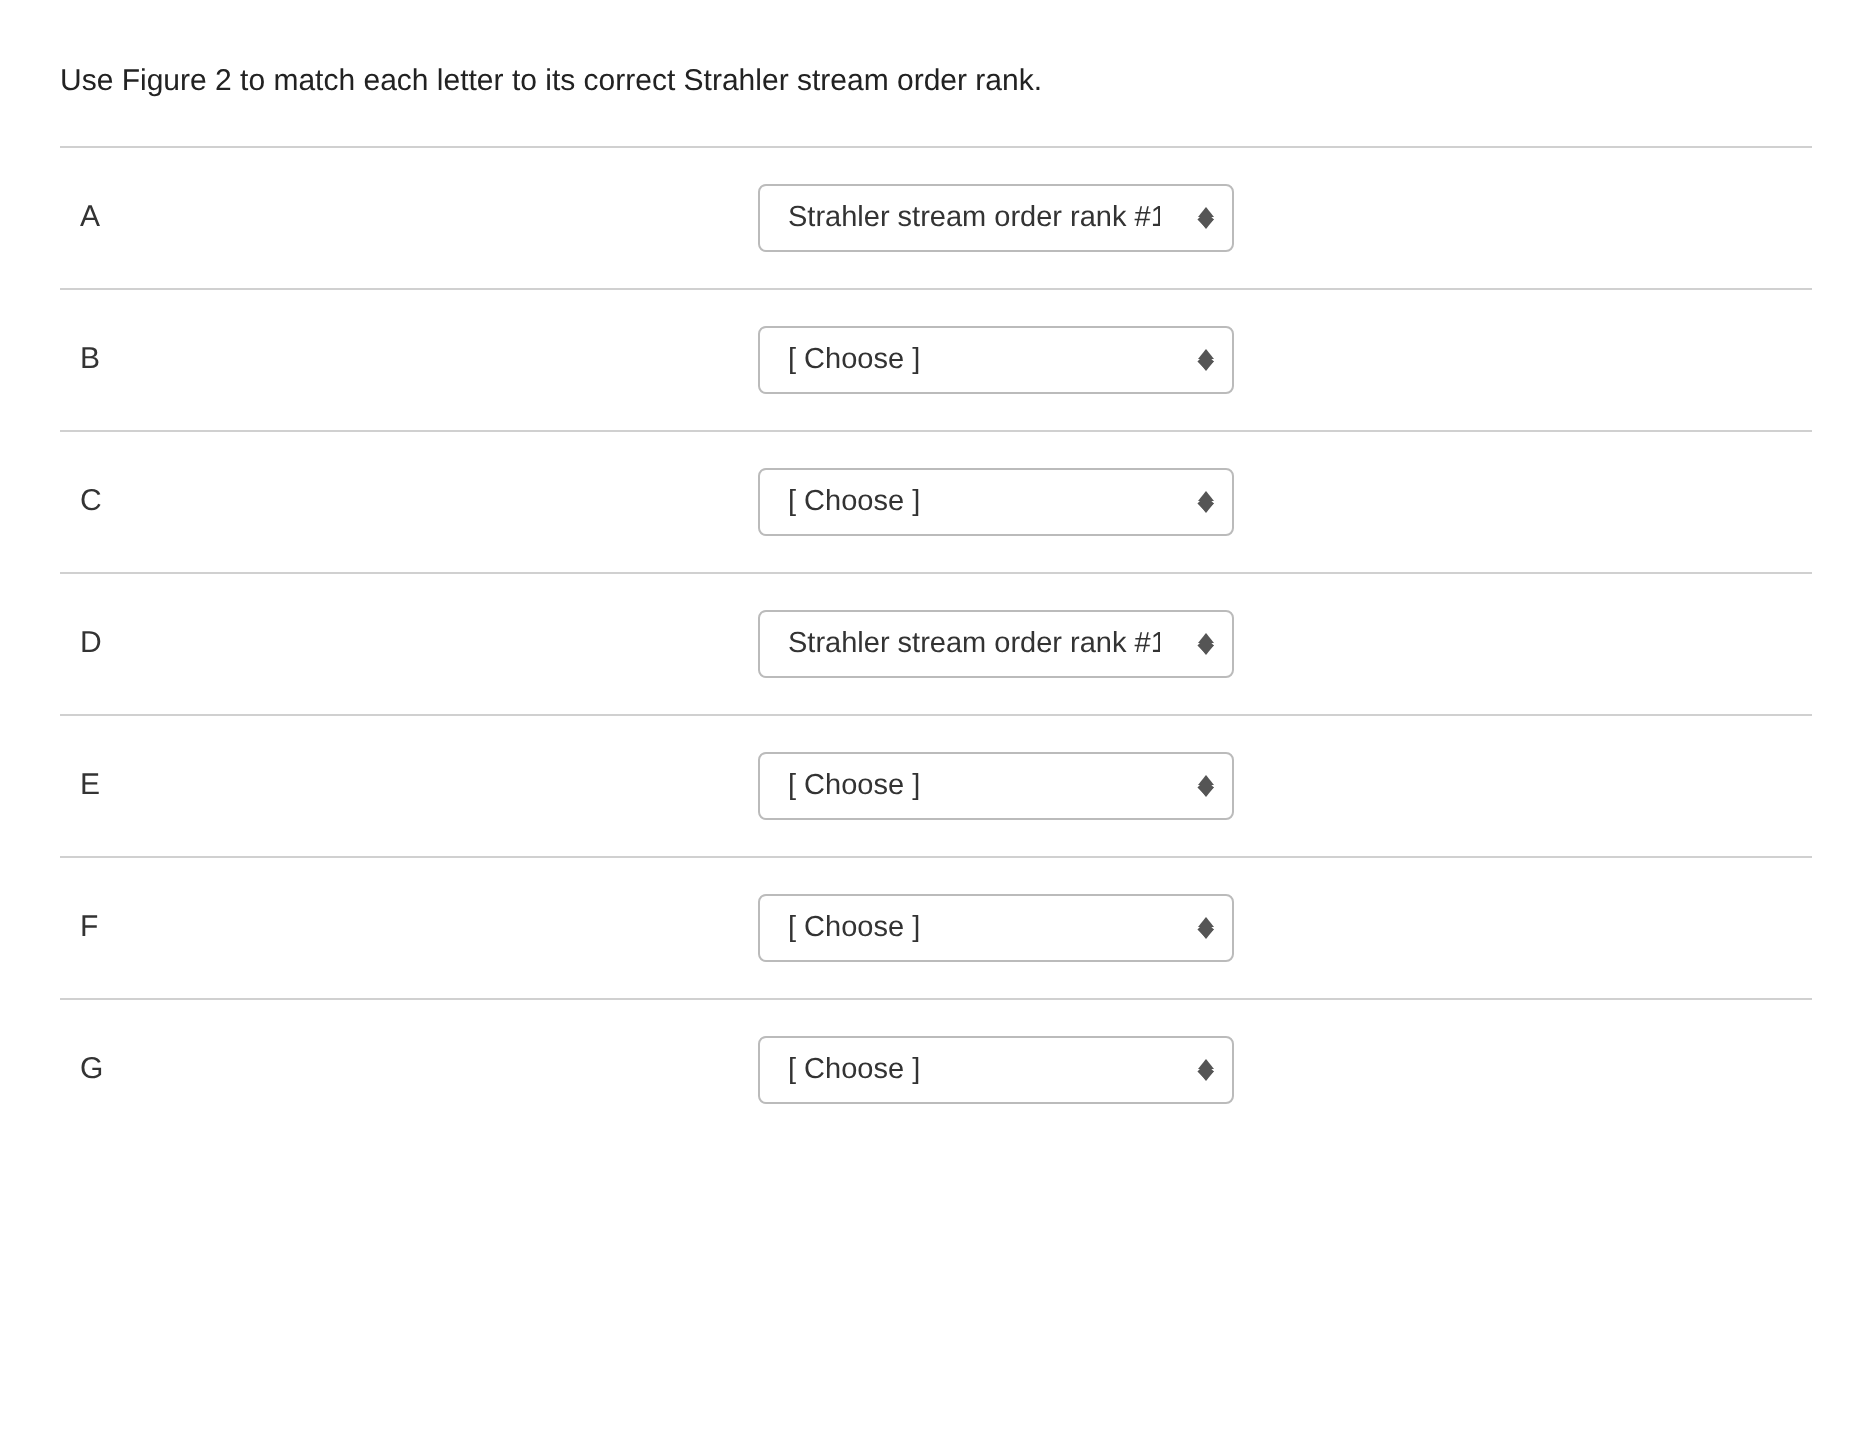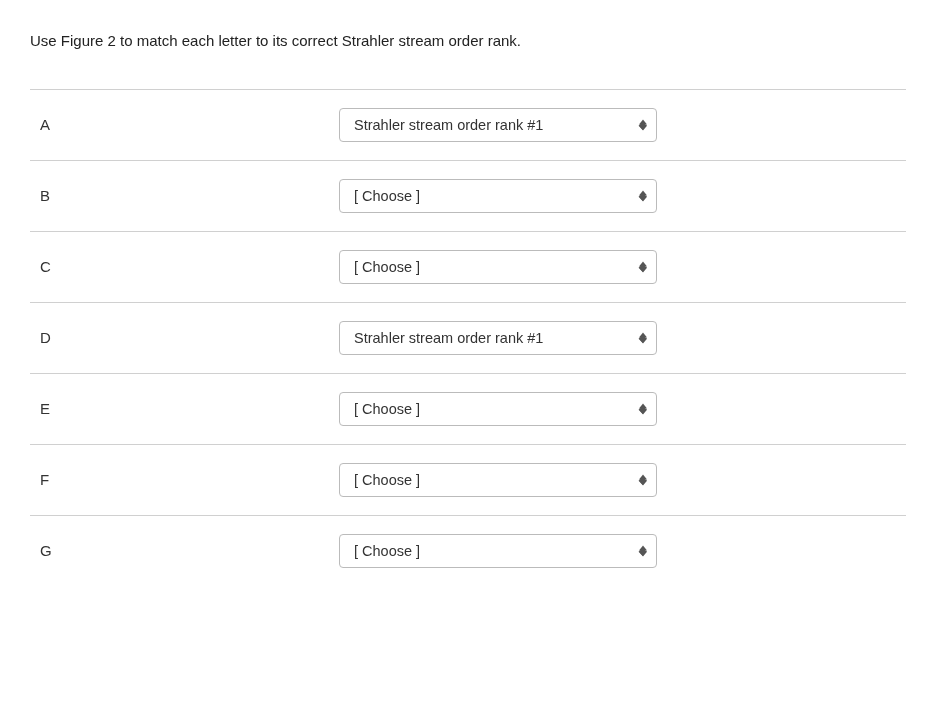--- a/index.html
+++ b/index.html
@@ -14,21 +14,21 @@
       font-size: 15px;
       color: #333;
       padding: 30px 30px 30px 30px;
       width: 936px;
       min-height: 720px;
     }
 
     .instructions {
       font-size: 15px;
       color: #222;
-      margin-bottom: 36px;
+      margin-bottom: 20px;
       line-height: 1.5;
     }
 
     .question-table {
       width: 100%;
       border-collapse: collapse;
     }
 
     .question-row {
       border-top: 1px solid #d0d0d0;
@@ -53,21 +53,21 @@
 
     .styled-select {
       appearance: none;
       -webkit-appearance: none;
       background: #ffffff;
       border: 1px solid #bbb;
       border-radius: 4px;
       padding: 8px 36px 8px 14px;
       font-size: 14.5px;
       color: #333;
-      width: 318px;
+      width: 238px;
       cursor: pointer;
       background-image: none;
       position: relative;
     }
 
     .select-wrapper {
       display: inline-block;
       position: relative;
     }
 

